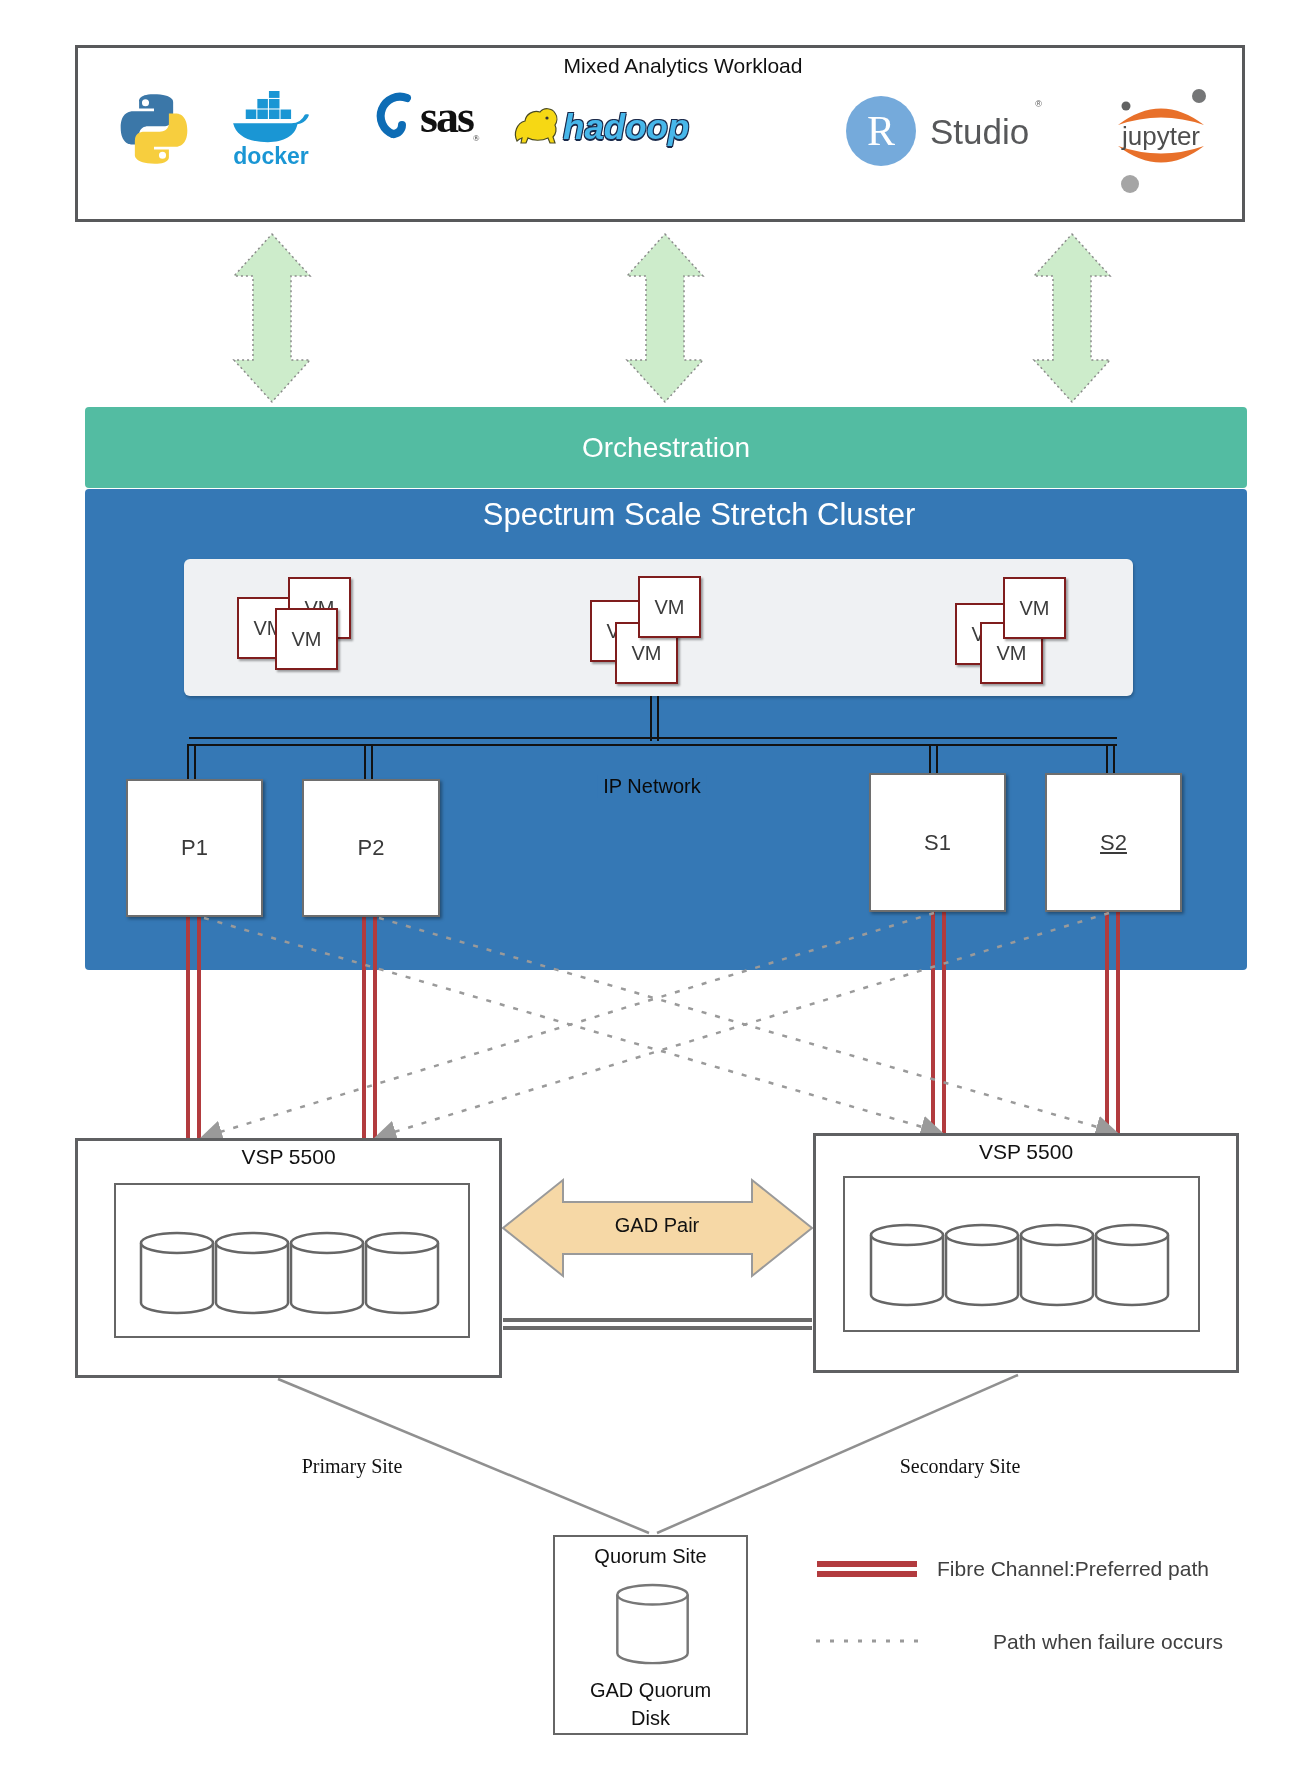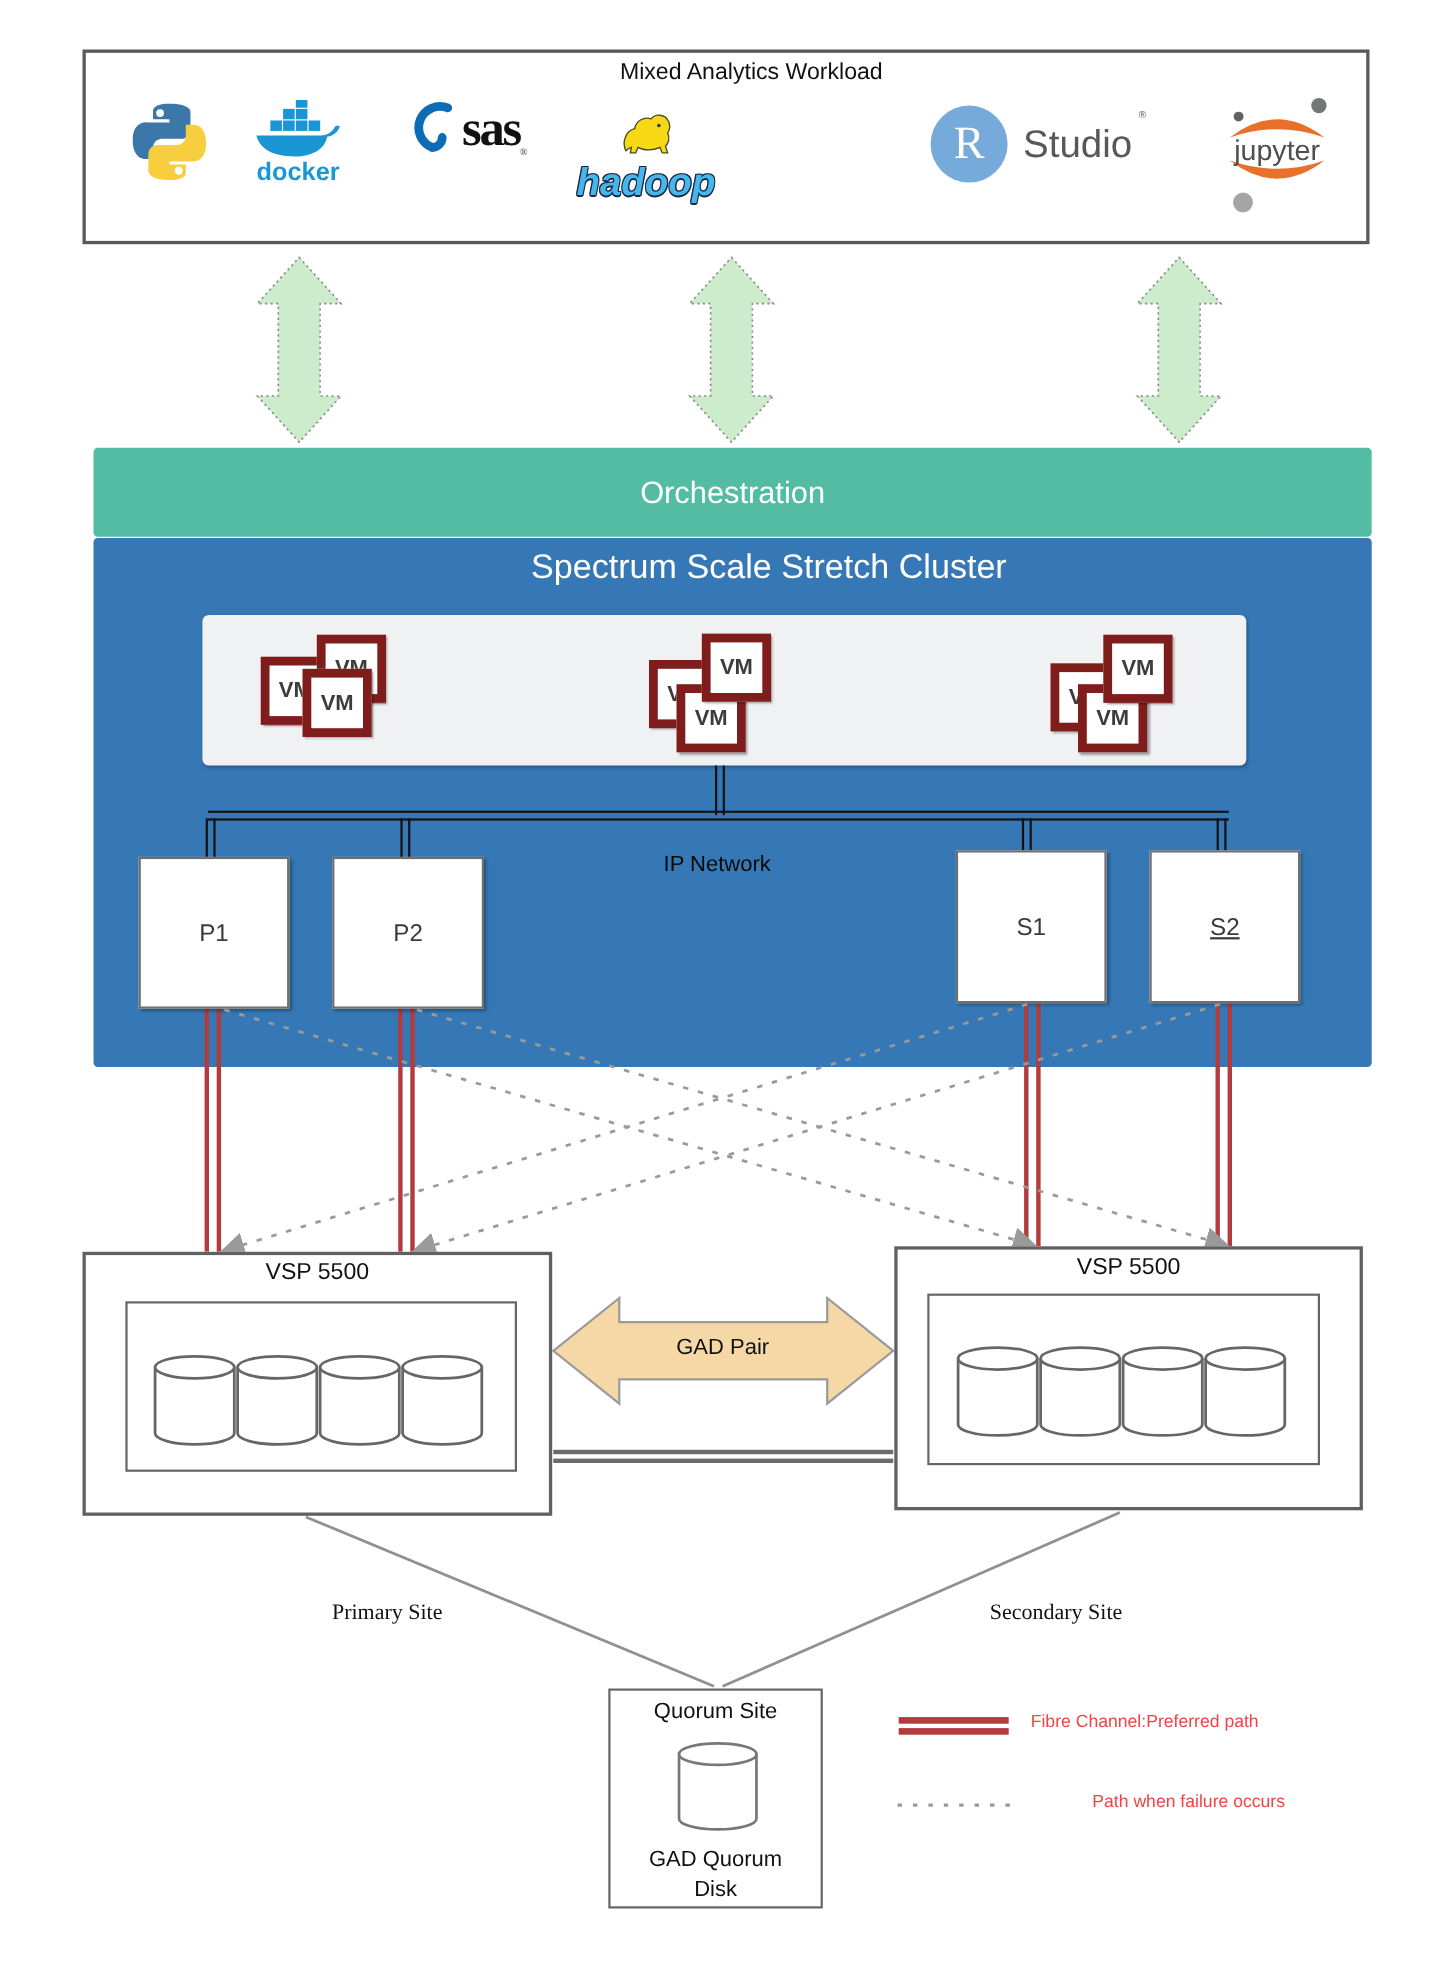--- a/index.html
+++ b/index.html
@@ -25,23 +25,23 @@
     font-family:"Liberation Serif",serif;font-size:42px;}
   .studio-text{font-size:35px;color:#57585a;line-height:1;}
   .reg-top{font-size:9px;color:#555;align-self:flex-start;margin-top:6px;margin-left:-8px;}
   
   .orch-bar{left:85px;top:407px;width:1162px;height:81px;background:var(--orchestration-bar,#53bca2);
     border-radius:4px;display:flex;align-items:center;justify-content:center;color:#fff;font-size:28px;z-index:1;}
   .blue-box{left:85px;top:489px;width:1162px;height:481px;background:var(--cluster-background,#3578b5);border-radius:4px;z-index:1;}
   .cluster-title{left:85px;top:497px;width:1228px;text-align:center;color:#fff;font-size:31px;z-index:2;}
   .vm-panel{left:184px;top:559px;width:949px;height:137px;background:#eff1f3;border-radius:6px;z-index:2;
     box-shadow:1px 2px 3px rgba(0,0,0,0.25);}
-  .vm-box{width:63px;height:62px;background:#fff;border:8px solid #7f1d1d;z-index:3;
+  .vm-box{width:63px;height:62px;background:#fff;border:2px solid #7f1d1d;z-index:3;
     display:flex;align-items:center;justify-content:center;font-size:20px;color:#3c3c3c;
-    box-shadow:2px 2px 2px rgba(0,0,0,0.35);font-weight:bold;}
+    box-shadow:2px 2px 2px rgba(0,0,0,0.35);}
   
   .pipe-h{border-top:2.5px solid #121212;border-bottom:2.5px solid #121212;height:9px;z-index:3;}
   .pipe-v{border-left:2.5px solid #121212;border-right:2.5px solid #121212;width:9px;z-index:3;}
   .ip-label{left:652px;top:727px;transform:translateX(-50%);background:var(--cluster-background,#3578b5);
     padding:0 6px;font-size:20px;color:#0a0a0a;z-index:4;white-space:nowrap;margin-top:48px;}
   
   .node-box{width:137px;height:138px;background:#fff;border:2.5px solid #6e6e6e;z-index:4;
     display:flex;align-items:center;justify-content:center;font-size:22px;color:#3a3a3a;
     box-shadow:2px 2px 3px rgba(0,0,0,0.35);}
   
@@ -53,21 +53,21 @@
   .cyl{position:absolute;}
   .gad-label{left:512px;top:1214px;width:290px;text-align:center;font-size:20px;color:#111;z-index:6;}
   .gray-pair{left:503px;width:309px;height:4px;background:#6b6b6b;z-index:2;}
   
   .site-label{transform:translateX(-50%);font-size:20px;color:#111;z-index:2;white-space:nowrap;font-family:Liberation Serif, serif;}
   .quorum-box{left:553px;top:1535px;width:195px;height:200px;background:#fff;border:2.5px solid #666;z-index:6;}
   .quorum-title{position:absolute;left:0;top:8px;width:100%;text-align:center;font-size:20px;color:#111;}
   .quorum-disk-label{position:absolute;left:0;top:139px;width:100%;text-align:center;font-size:20px;line-height:28px;color:#111;}
   
   .legend-red-bar{left:817px;width:100px;height:6px;background:var(--fibre-channel-red,#b8383c);z-index:2;}
-  .legend-label{font-size:16px;color:#ef4444;z-index:2;white-space:nowrap;}
+  .legend-label{font-size:21px;color:#404040;z-index:2;white-space:nowrap;}
   svg.overlay{position:absolute;left:0;top:0;z-index:5;pointer-events:none;}
   svg{display:block;}
 </style>
 </head>
 <body>
 
 <div id="canvas">
 
   <div class="abs top-box">
     <div class="top-title">Mixed Analytics Workload</div>
@@ -99,21 +99,21 @@
       <span>
         <svg width="50" height="52" viewBox="0 0 50 50">
           <path d="M37 6 A17 17 0 1 0 23 42" stroke="#0d6cb5" stroke-width="8" fill="none" stroke-linecap="round"></path>
           <path d="M23 42 A9 9 0 0 0 32 33" stroke="#0d6cb5" stroke-width="8" fill="none" stroke-linecap="round"></path>
         </svg>
       </span>
       <span class="sas-text">sas</span>
       <span class="reg">®</span>
     </div>
 
-    <div class="logo hadoop-row" style="left:446px;top:52px;height:52px;flex-direction:column;">
+    <div class="logo hadoop-row" style="left:433px;top:52px;height:52px;">
       <span>
         <svg width="48" height="44" viewBox="0 0 48 42">
           <path d="M6 36 C2 28 6 18 14 16 C15 9 22 5 29 7 C33 2 41 3 44 8 C47 12 46 17 44 20 C46 24 45 29 42 32 L44 38 39 38 37 33 C31 36 22 36 17 33 L15 38 10 38 11 33 C8 34 7 35 6 36 Z" fill="#f6d814" stroke="#4a4a22" stroke-width="1.2"></path>
           <circle cx="36" cy="13" r="1.6" fill="#333"></circle>
         </svg>
       </span>
       <span class="hadoop-text">hadoop</span>
     </div>
 
     <div class="logo rstudio-row" style="left:768px;top:45px;height:76px;">

